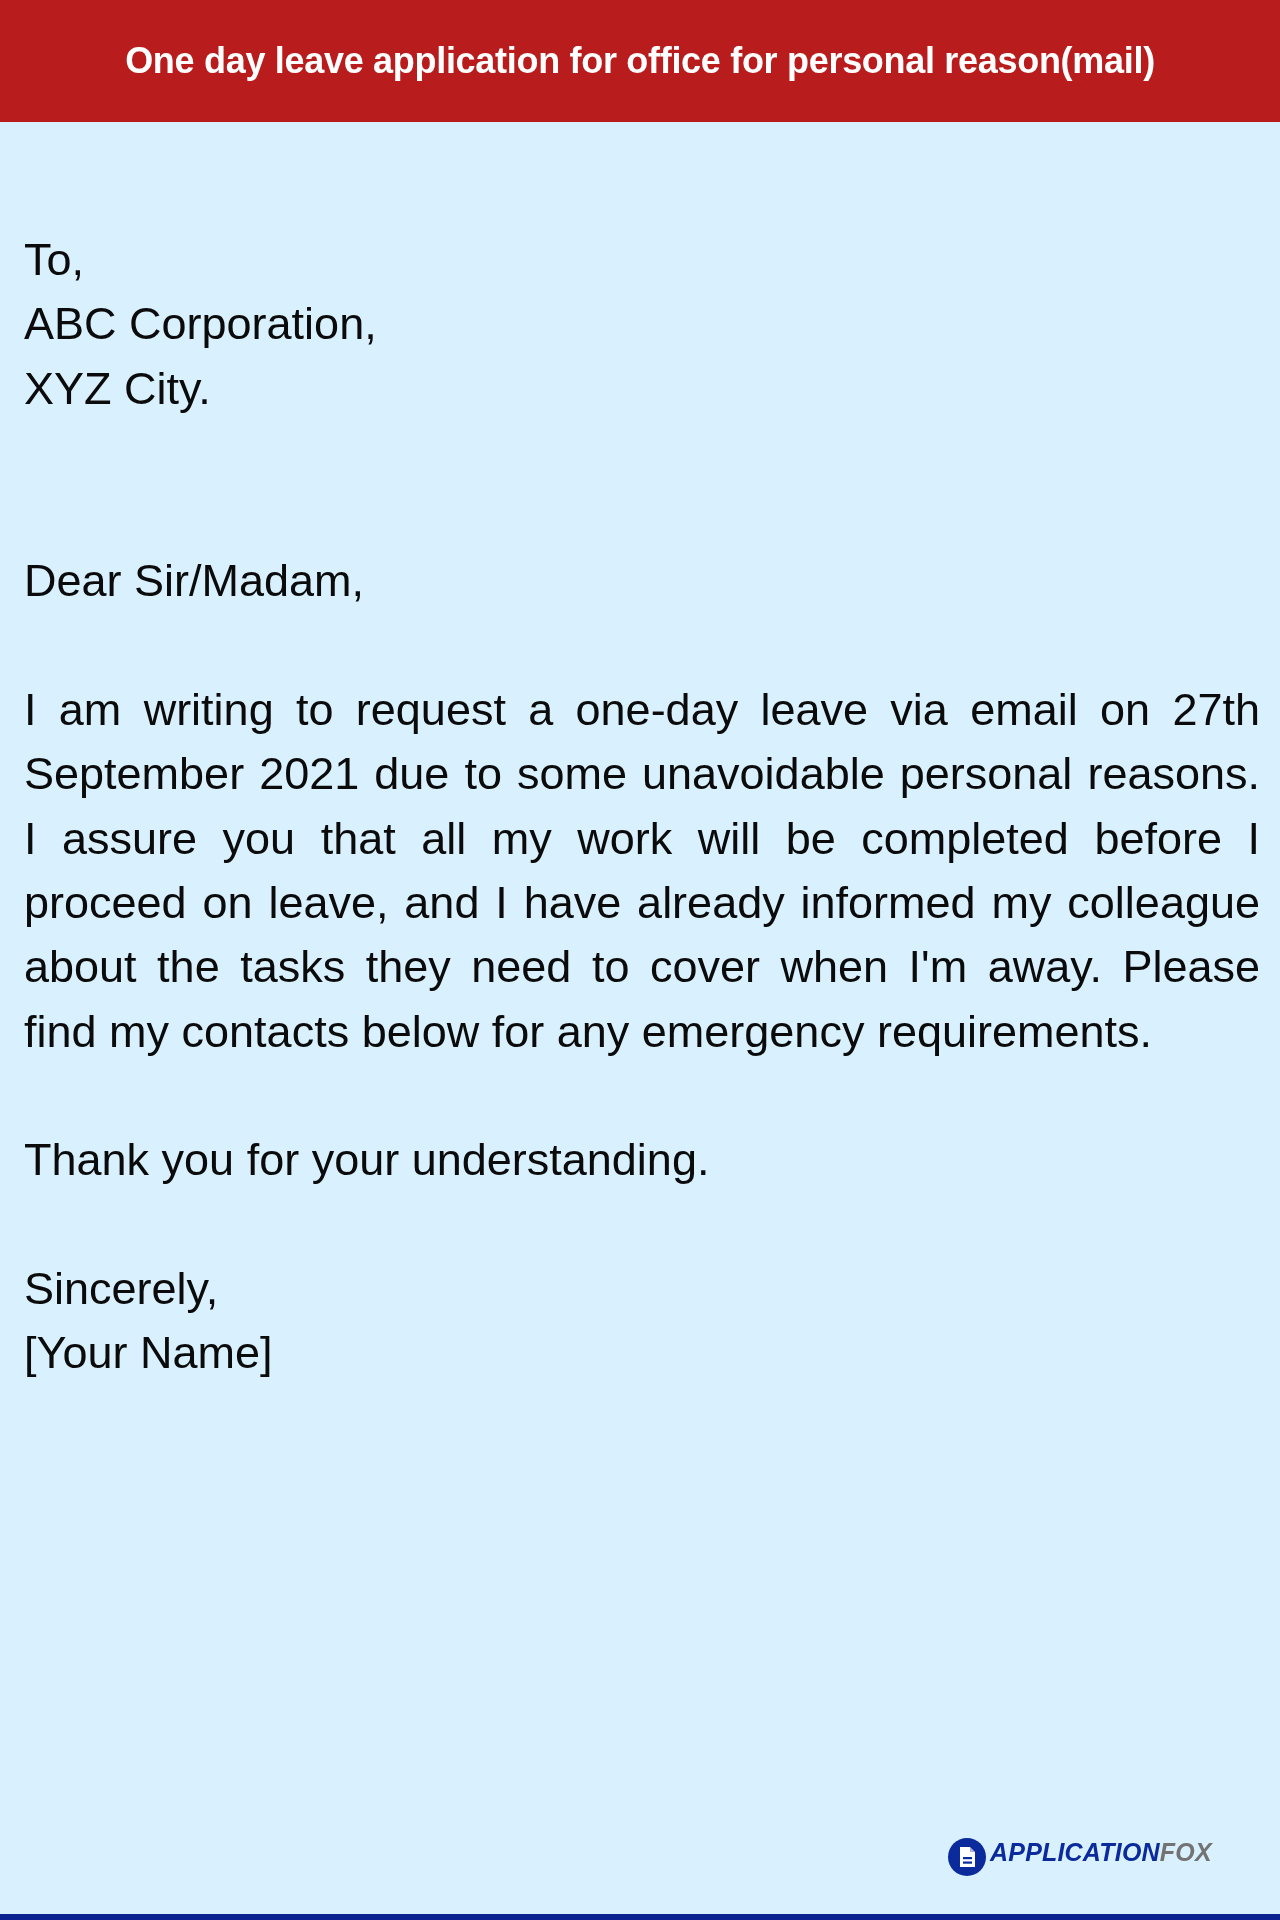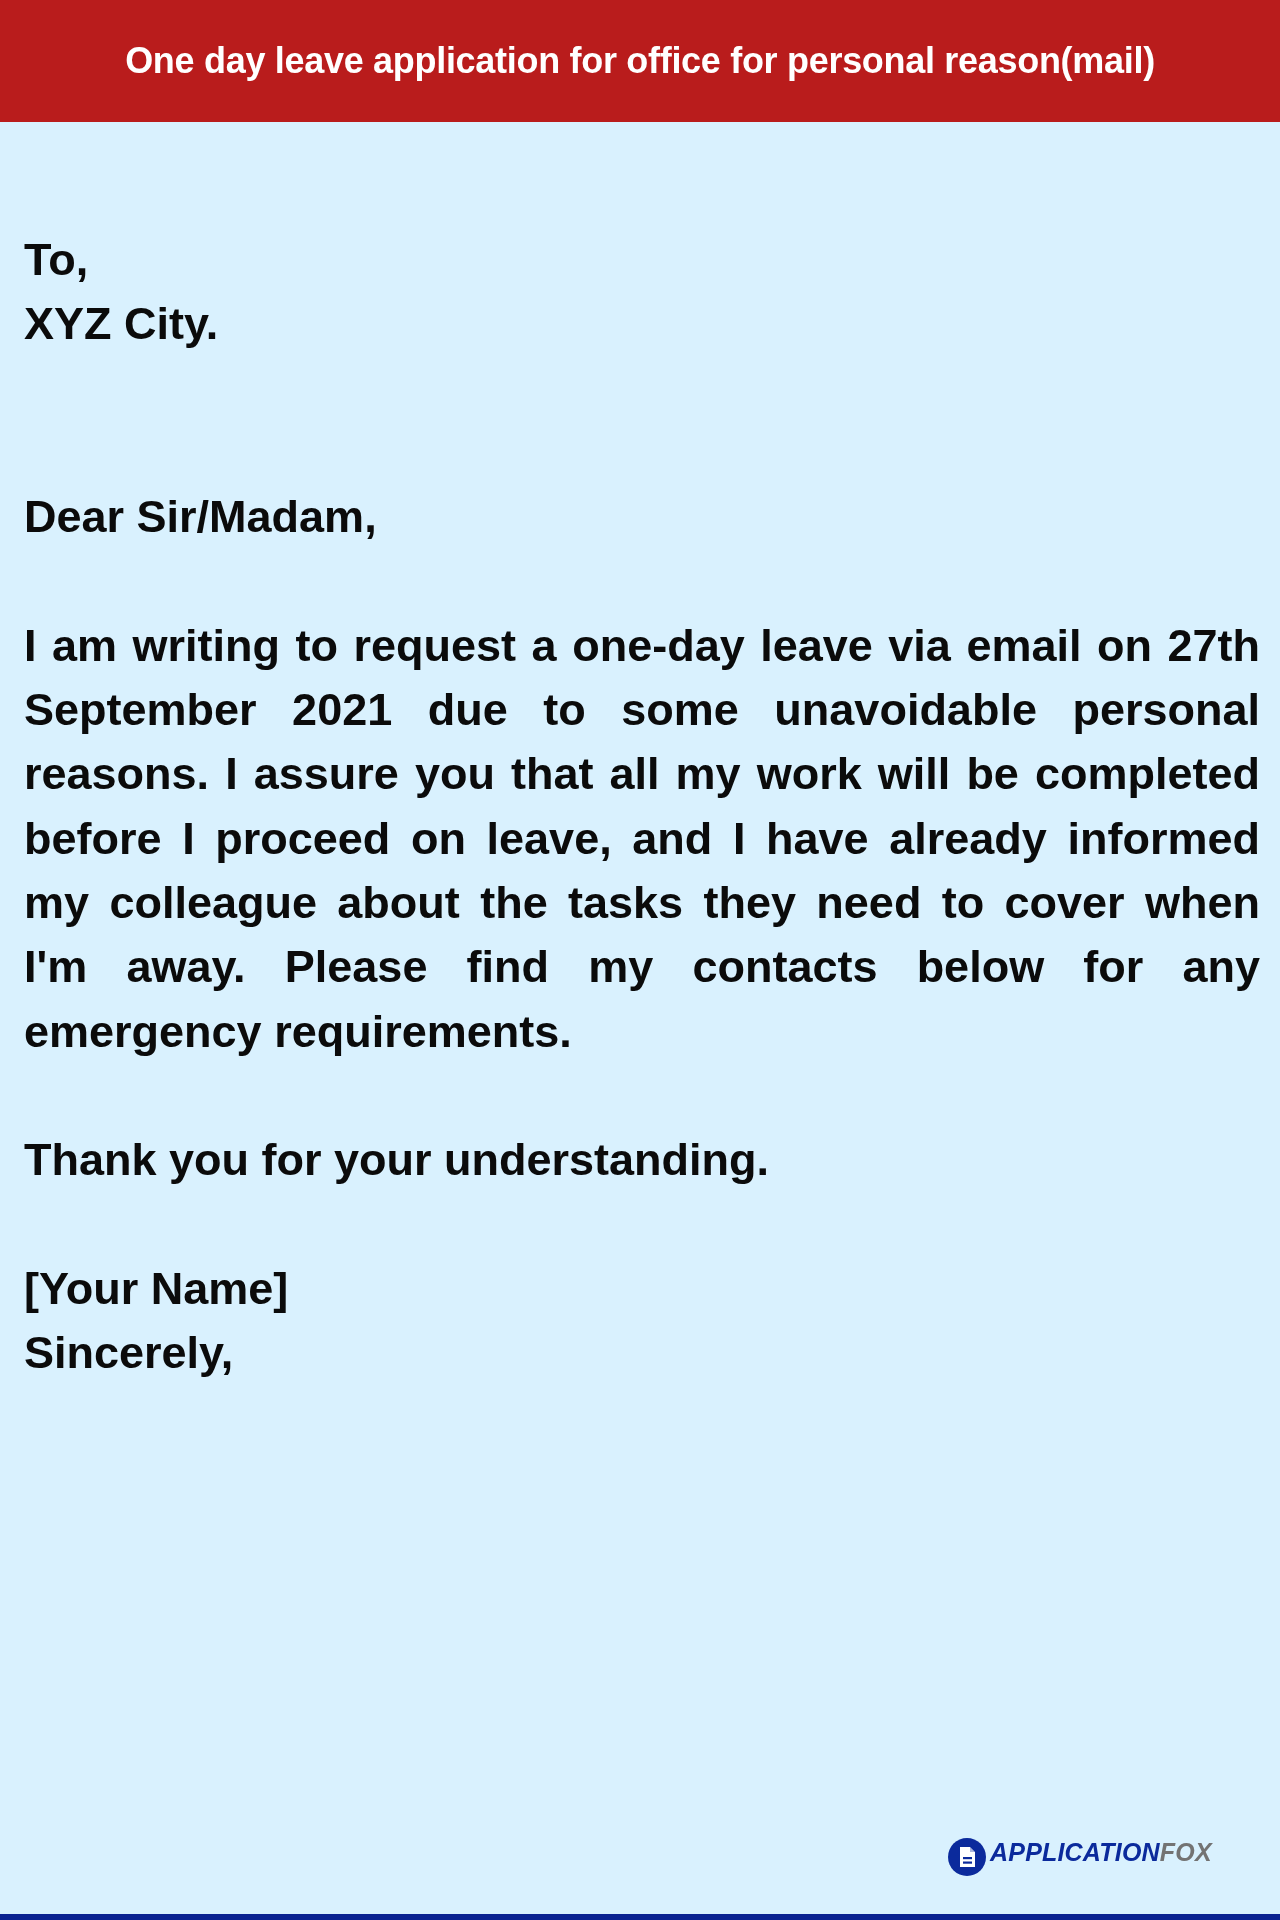--- a/index.html
+++ b/index.html
@@ -16,21 +16,20 @@
   }
   .header-title {
     color: #ffffff; font-weight: bold; font-size: 36px; letter-spacing: -0.3px;
     white-space: nowrap;
     font-family: "Liberation Sans", "DejaVu Sans", sans-serif;
   }
   .letter {
     position: absolute; left: 24px; top: 228px; width: 1236px;
     font-size: 45px; line-height: 64.3px;
     font-family: "Liberation Sans", "DejaVu Sans", sans-serif;
-    font-weight: bold;
   }
   .line { display: block; white-space: nowrap; }
   .para { display: block; text-align: justify; }
   .gap { display: block; height: 64.3px; }
   .logo {
     position: absolute; left: 948px; top: 1838px; height: 38px;
     display: flex; align-items: flex-start;
   }
   .logo-icon {
     width: 38px; height: 38px; border-radius: 50%; background: #0b2a9c;
@@ -49,31 +48,32 @@
 </style>
 </head>
 <body>
 
 <div class="header">
   <div class="header-title">One day leave application for office for personal reason(mail)</div>
 </div>
 
 <div class="letter">
   <span class="line">To,</span>
+  <span class="line">ABC Corporation,</span>
   <span class="line">XYZ City.</span>
   <span class="gap"></span>
   <span class="gap"></span>
   <span class="line">Dear Sir/Madam,</span>
   <span class="gap"></span>
   <span class="para">I am writing to request a one-day leave via email on 27th September 2021 due to some unavoidable personal reasons. I assure you that all my work will be completed before I proceed on leave, and I have already informed my colleague about the tasks they need to cover when I'm away. Please find my contacts below for any emergency requirements.</span>
   <span class="gap"></span>
   <span class="line">Thank you for your understanding.</span>
   <span class="gap"></span>
+  <span class="line">Sincerely,</span>
   <span class="line">[Your Name]</span>
-  <span class="line">Sincerely,</span>
 </div>
 
 <div class="logo">
   <div class="logo-icon">
     <svg width="38" height="38" viewBox="0 0 38 38">
       <path d="M12 9 h10 l5 5 v15 h-15 z" fill="#ffffff"></path>
       <path d="M22 9 v5 h5" fill="#0b2a9c" opacity="0.35"></path>
       <rect x="15" y="19" width="9" height="2.2" fill="#0b2a9c"></rect>
       <rect x="15" y="23.5" width="9" height="2.2" fill="#0b2a9c"></rect>
     </svg>

